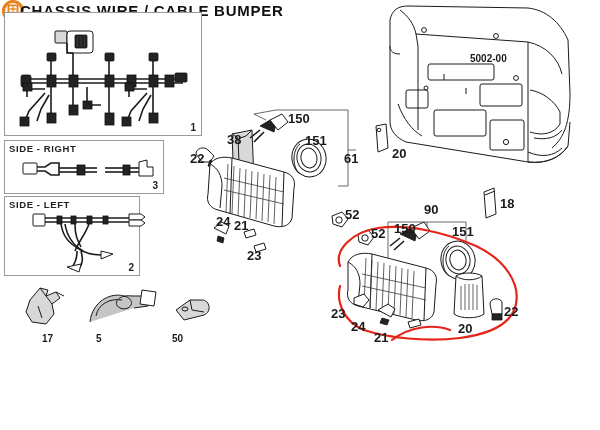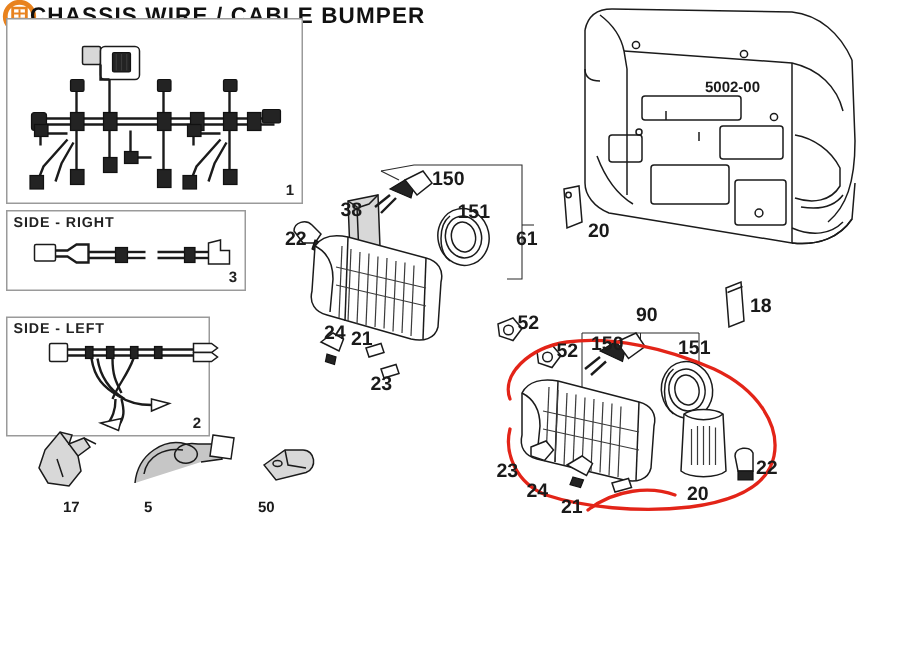--- a/index.html
+++ b/index.html
@@ -125,21 +125,21 @@
       <path class="ln2" d="M100 13 H122"></path>
       <path class="ln2" d="M100 17 H122"></path>
       <rect class="dark" x="118" y="10" width="7" height="10"></rect>
       <path class="ln2" d="M125 13 H134"></path>
       <path class="ln2" d="M125 17 H134"></path>
       <path class="fillwhite" d="M134 7 l8 -2 v7 h6 v9 h-14 z"></path>
     </svg>
     <div class="panel-num" style="right:5px;bottom:2px;">3</div>
   </div>
 
-  <div class="panel" style="left:4px;top:211px;width:136px;height:80px;padding-left:39px;">
+  <div class="panel" style="left:4px;top:196px;width:136px;height:80px;padding-left:39px;">
     <div class="panel-title" style="left:4px;top:2px;">SIDE - LEFT</div>
     <svg width="158" height="62" viewBox="0 0 158 62" style="position:absolute;left:0;top:14px;">
       <rect class="fillwhite" x="28" y="3" width="12" height="12" rx="1"></rect>
       <path class="ln2" d="M40 7 H124"></path>
       <path class="ln2" d="M40 11 H124"></path>
       <rect class="dark" x="52" y="5" width="5" height="8"></rect>
       <rect class="dark" x="66" y="5" width="5" height="8"></rect>
       <rect class="dark" x="82" y="5" width="5" height="8"></rect>
       <rect class="dark" x="98" y="5" width="5" height="8"></rect>
       <path class="fillwhite" d="M124 3 h12 l4 3 -4 3 h-12 z"></path>

